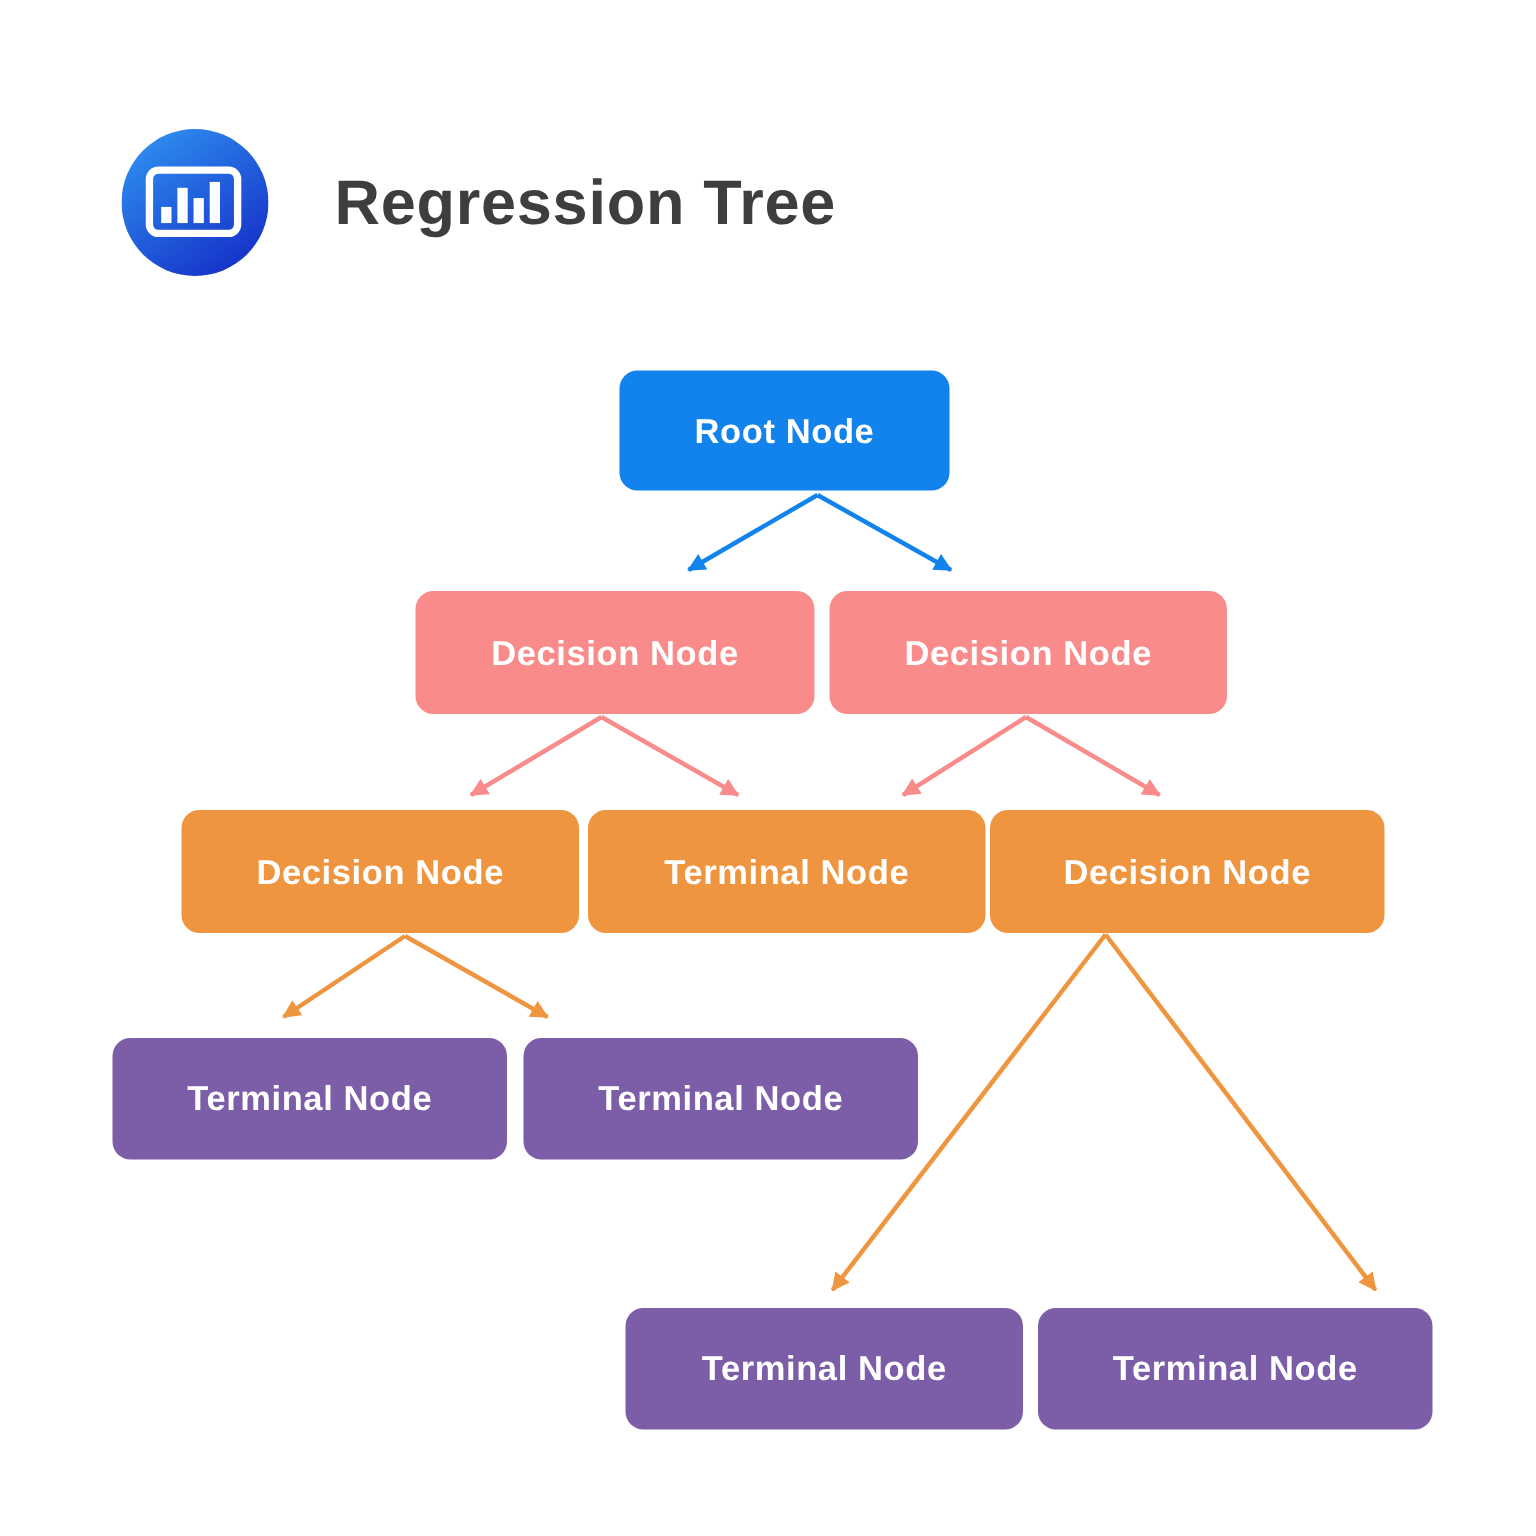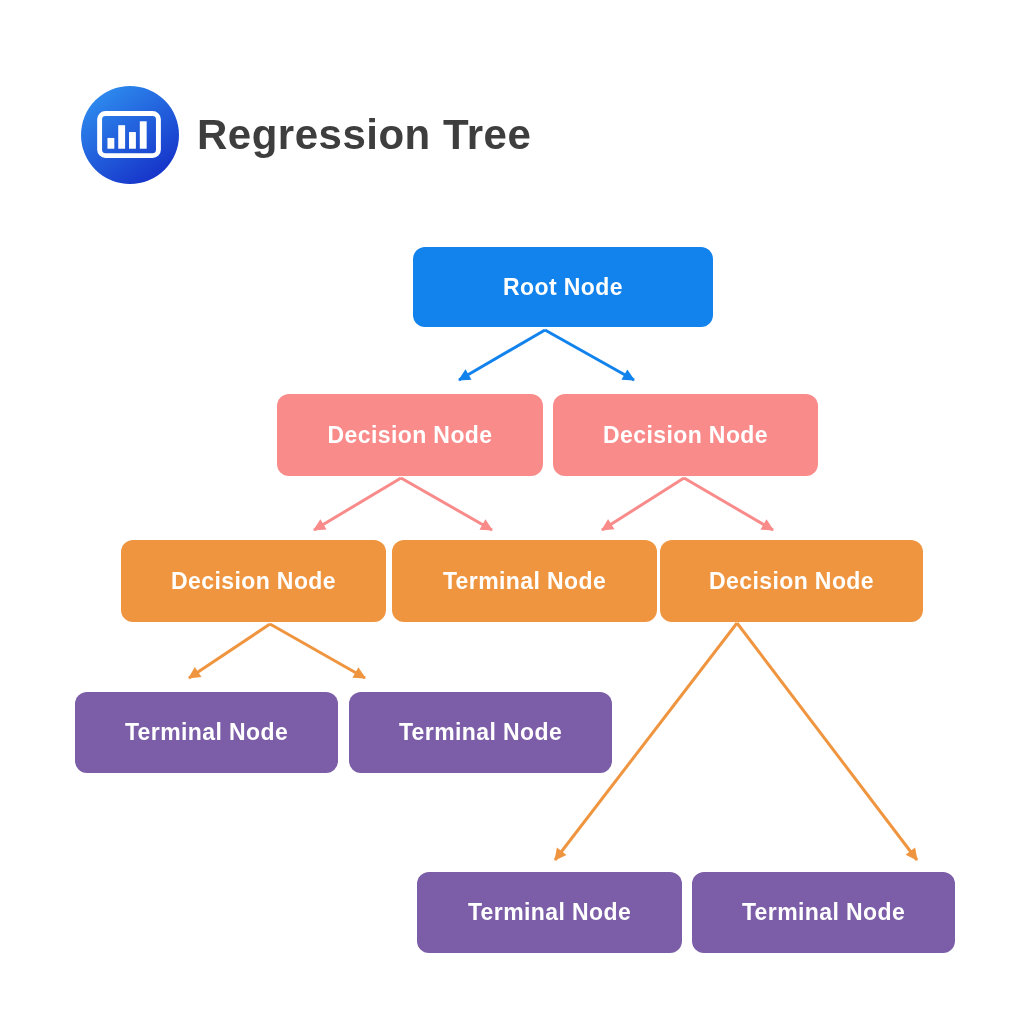--- a/index.html
+++ b/index.html
@@ -14,21 +14,21 @@
     height: 1024px;
     background: #ffffff;
     overflow: hidden;
   }
   .header {
     position: absolute;
     left: 81px;
     top: 86px;
     display: flex;
     align-items: center;
-    gap: 18px;
+    gap: 44px;
   }
   .logo-badge {
     width: 98px;
     height: 98px;
     flex: 0 0 auto;
   }
   .page-title {
     font-size: 42px;
     font-weight: 800;
     letter-spacing: 0.5px;
@@ -96,21 +96,21 @@
       <rect x="19" y="28" width="60" height="43" rx="6" fill="none" stroke="#ffffff" stroke-width="5"></rect>
       <rect x="27" y="53" width="7" height="11" fill="#ffffff"></rect>
       <rect x="38" y="40" width="7" height="24" fill="#ffffff"></rect>
       <rect x="49" y="47" width="7" height="17" fill="#ffffff"></rect>
       <rect x="60" y="36" width="7" height="28" fill="#ffffff"></rect>
     </svg>
     <div class="page-title">Regression Tree</div>
   </div>
 
   <div id="nodes-layer">
-      <div class="node" style="left: 413px; top: 247px; width: 300px; height: 80px; background: rgb(18, 131, 236);">
+      <div class="node" style="left: 413px; top: 247px; width: 220px; height: 80px; background: rgb(18, 131, 236);">
         <span>Root Node</span>
       </div>
       <div class="node" style="left: 277px; top: 394px; width: 266px; height: 82px; background: rgb(249, 139, 139);">
         <span>Decision Node</span>
       </div>
       <div class="node" style="left: 553px; top: 394px; width: 265px; height: 82px; background: rgb(249, 139, 139);">
         <span>Decision Node</span>
       </div>
       <div class="node" style="left: 121px; top: 540px; width: 265px; height: 82px; background: rgb(240, 149, 63);">
         <span>Decision Node</span>

